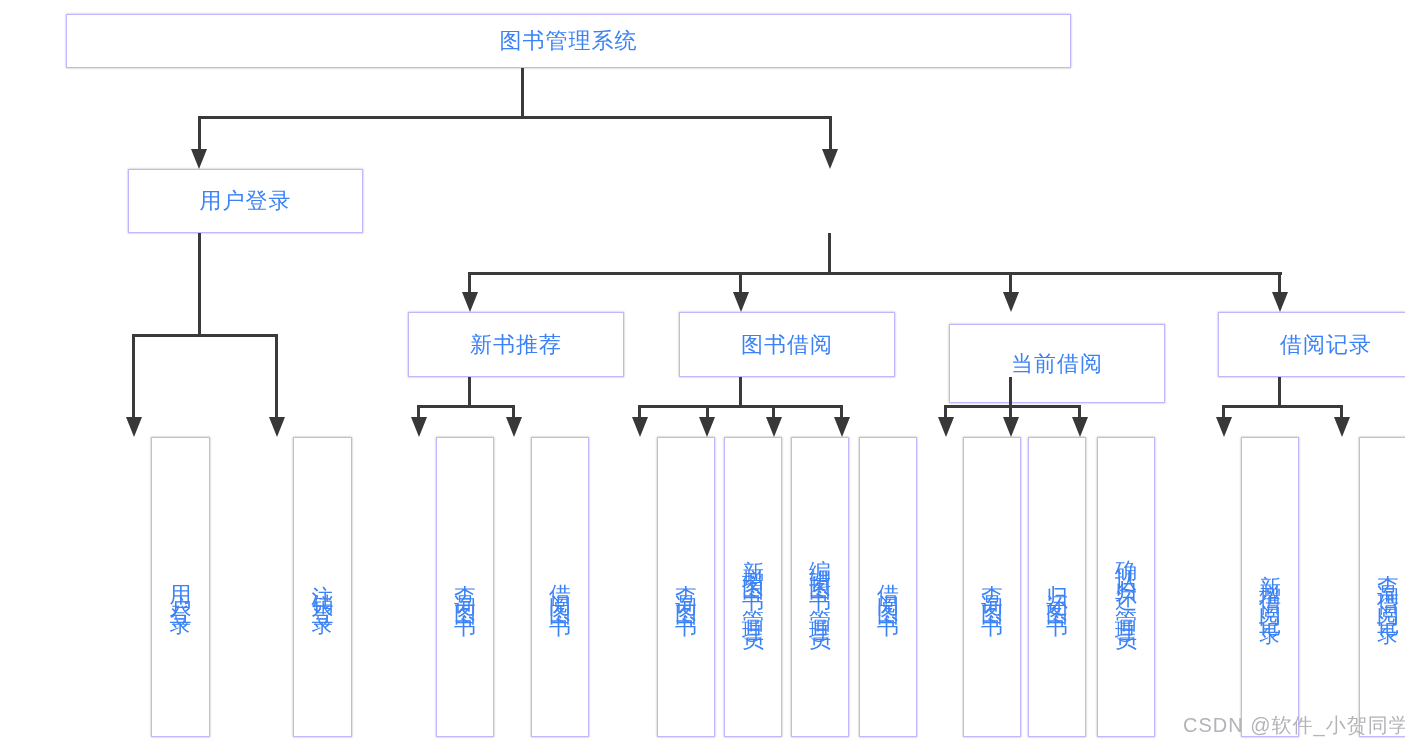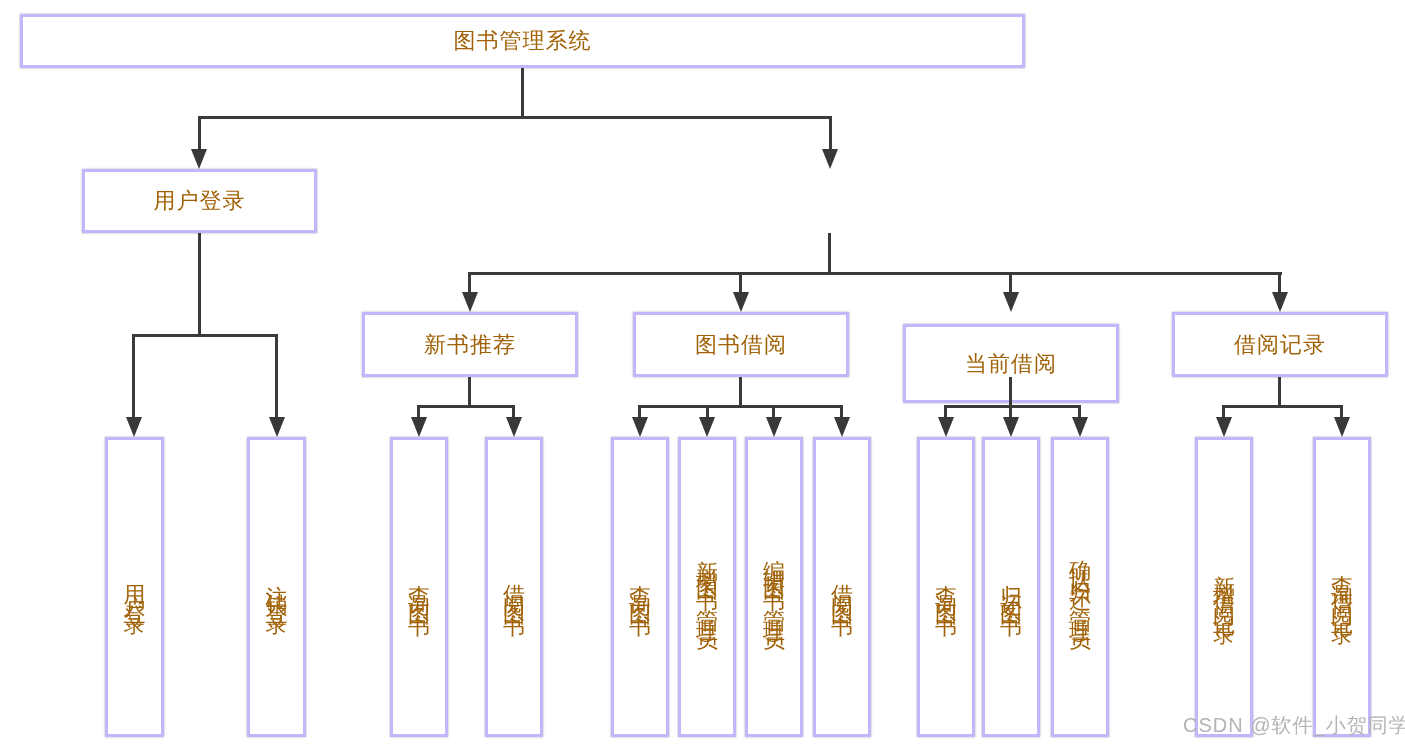--- a/index.html
+++ b/index.html
@@ -1,24 +1,25 @@
 <!DOCTYPE html>
 <html><head>
 <meta charset="utf-8">
 <style>
   html,body{margin:0;padding:0;background:#fff;}
   .diagram{
     position:relative;width:1405px;height:747px;background:#ffffff;
     font-family:"Liberation Sans",sans-serif;overflow:hidden;
   }
   .box{
-    position:absolute;box-sizing:border-box;border:3px solid #c4b5fd;background:#fff;
+    position:absolute;box-sizing:border-box;border:1px solid #c4b5fd;background:#fff;
     display:flex;align-items:center;justify-content:center;
-    font-size:22px;color:#a16207;letter-spacing:1px;
+    font-size:22px;color:#3b82f6;letter-spacing:1px;
     box-shadow:0 0 2px rgba(80,80,80,.45);
+    margin-left:46px;
   }
   .leaf{
     writing-mode:vertical-rl;text-orientation:mixed;
     letter-spacing:10px;font-size:22px;
   }
   .ln{position:absolute;background:#3a3a3a;}
   .ah{
     position:absolute;width:0;height:0;
     border-left:8px solid transparent;border-right:8px solid transparent;
     border-top:20px solid #383838;

